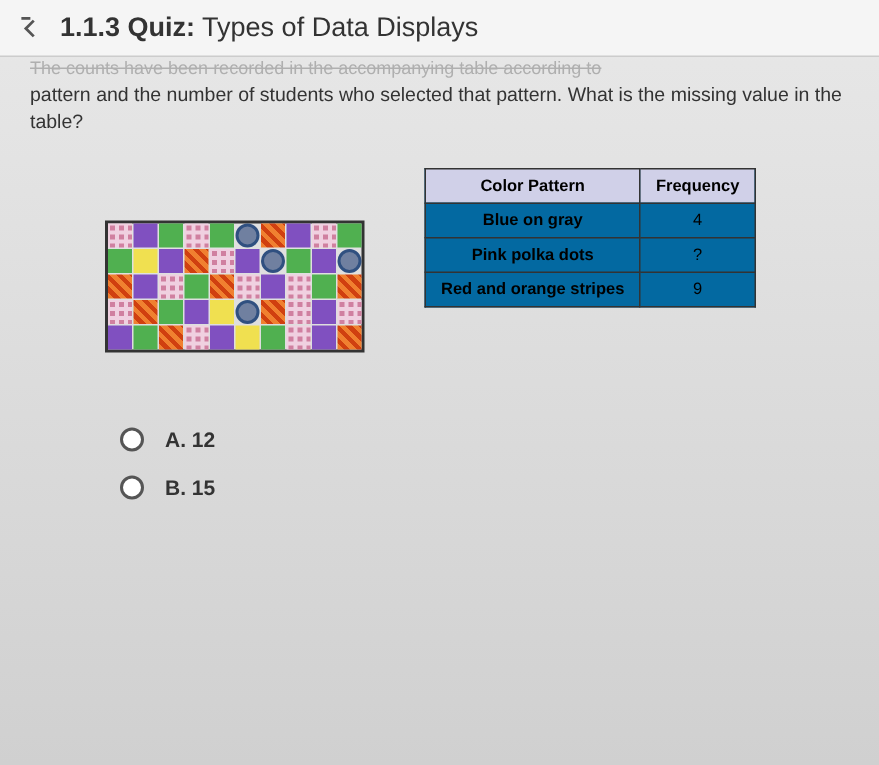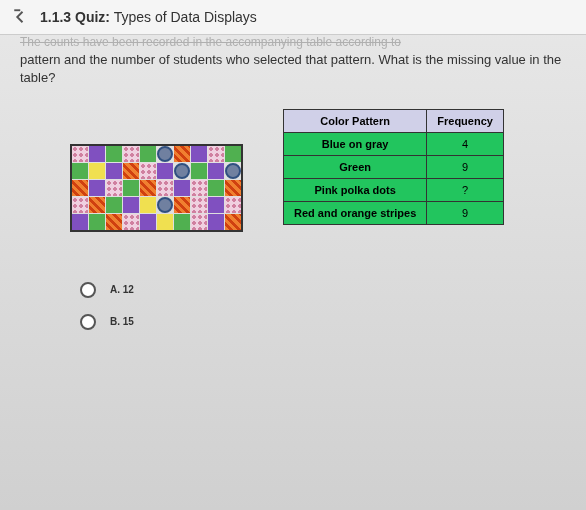--- a/index.html
+++ b/index.html
@@ -16,21 +16,21 @@
       padding: 8px 12px;
       background: #f5f5f5;
       border-bottom: 1px solid #ccc;
     }
     .back-icon {
       width: 18px;
       height: 18px;
       margin-right: 10px;
     }
     .quiz-title {
-      font-size: 14px;
+      font-size: 18px;
       color: #333;
     }
     .quiz-title b {
       font-weight: bold;
     }
     .content {
       padding: 0 24px 15px 20px;
     }
     .faded-line {
       color: #999;
@@ -65,21 +65,21 @@
       height: 16px;
     }
     .c-pink { background: #f0d0e0; background-image: radial-gradient(#d080a0 2px, transparent 2px); background-size: 6px 6px; }
     .c-green { background: #50b050; }
     .c-yellow { background: #f0e050; }
     .c-purple { background: #8050c0; }
     .c-orange { background: repeating-linear-gradient(45deg, #f08030, #f08030 3px, #d04010 3px, #d04010 6px); }
     .c-bluegray { background: #7080a0; border-radius: 50%; border: 2px solid #305080; }
     .freq-table {
       border-collapse: collapse;
-      background: #22c55e;
+      background: #0369a1;
       font-size: 11px;
     }
     .freq-table th, .freq-table td {
       border: 1px solid #333;
       padding: 5px 10px;
       text-align: center;
     }
     .freq-table th {
       background: #d0d0e8;
       font-weight: bold;
@@ -92,21 +92,21 @@
     .freq-table td:last-child {
       min-width: 60px;
     }
     .options {
       margin-left: 60px;
     }
     .option {
       display: flex;
       align-items: center;
       margin-bottom: 16px;
-      font-size: 10px;
+      font-size: 14px;
       font-weight: bold;
       color: #333;
     }
     .radio {
       width: 16px;
       height: 16px;
       border: 2px solid #555;
       border-radius: 50%;
       margin-right: 14px;
       background: #fff;
@@ -191,24 +191,20 @@
       <tbody>
           <tr>
         <th>Color Pattern</th>
         <th>Frequency</th>
       </tr>
       <tr>
         <td>Blue on gray</td>
         <td>4</td>
       </tr>
       <tr>
-        <td>Green</td>
-        <td>9</td>
-      </tr>
-      <tr>
         <td>Pink polka dots</td>
         <td>?</td>
       </tr>
       <tr>
         <td>Red and orange stripes</td>
         <td>9</td>
       </tr>
     </tbody>
       </table>
   </div>

